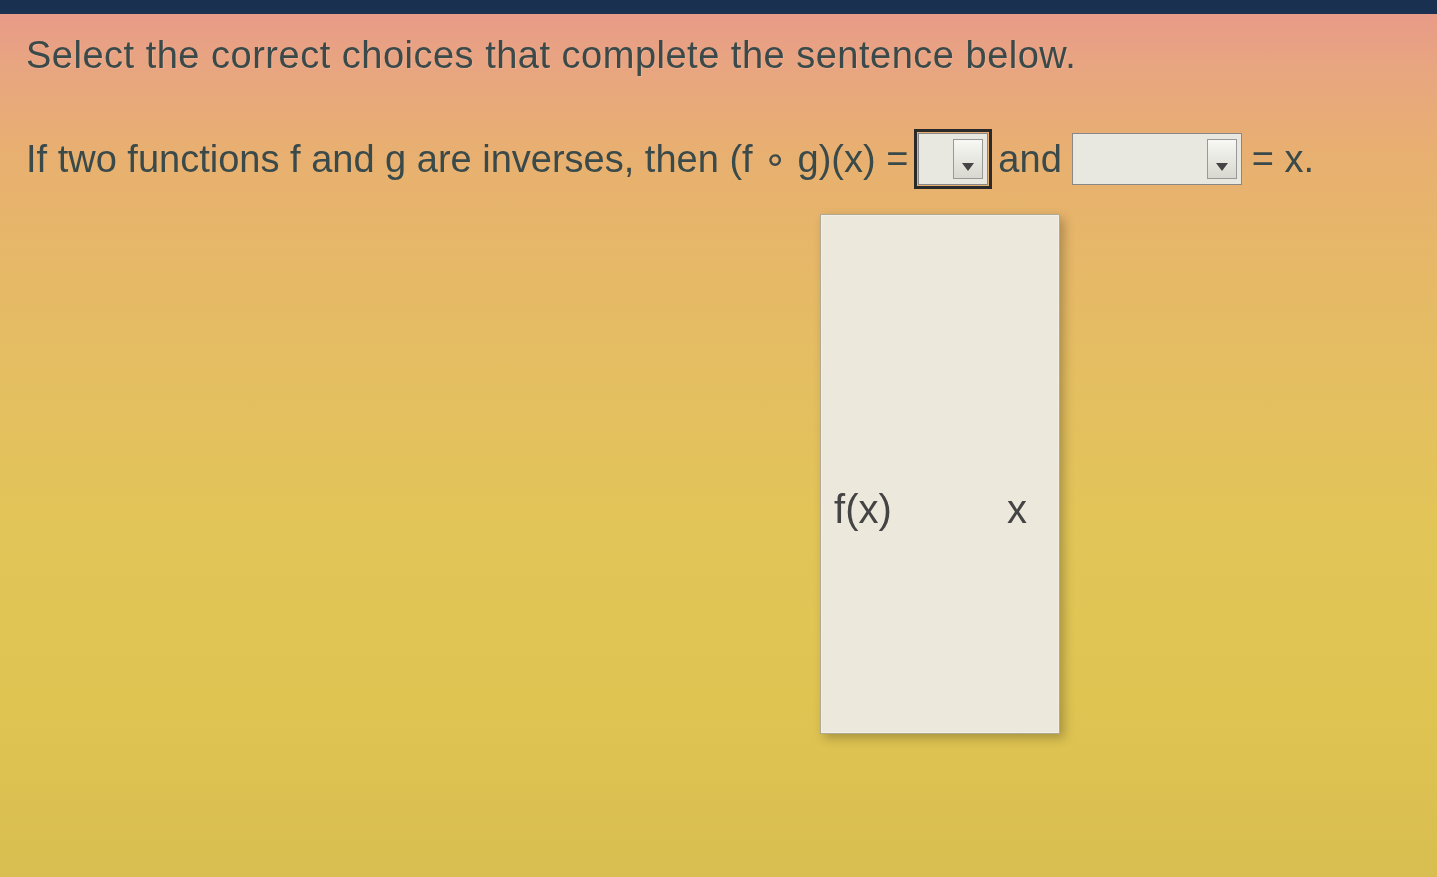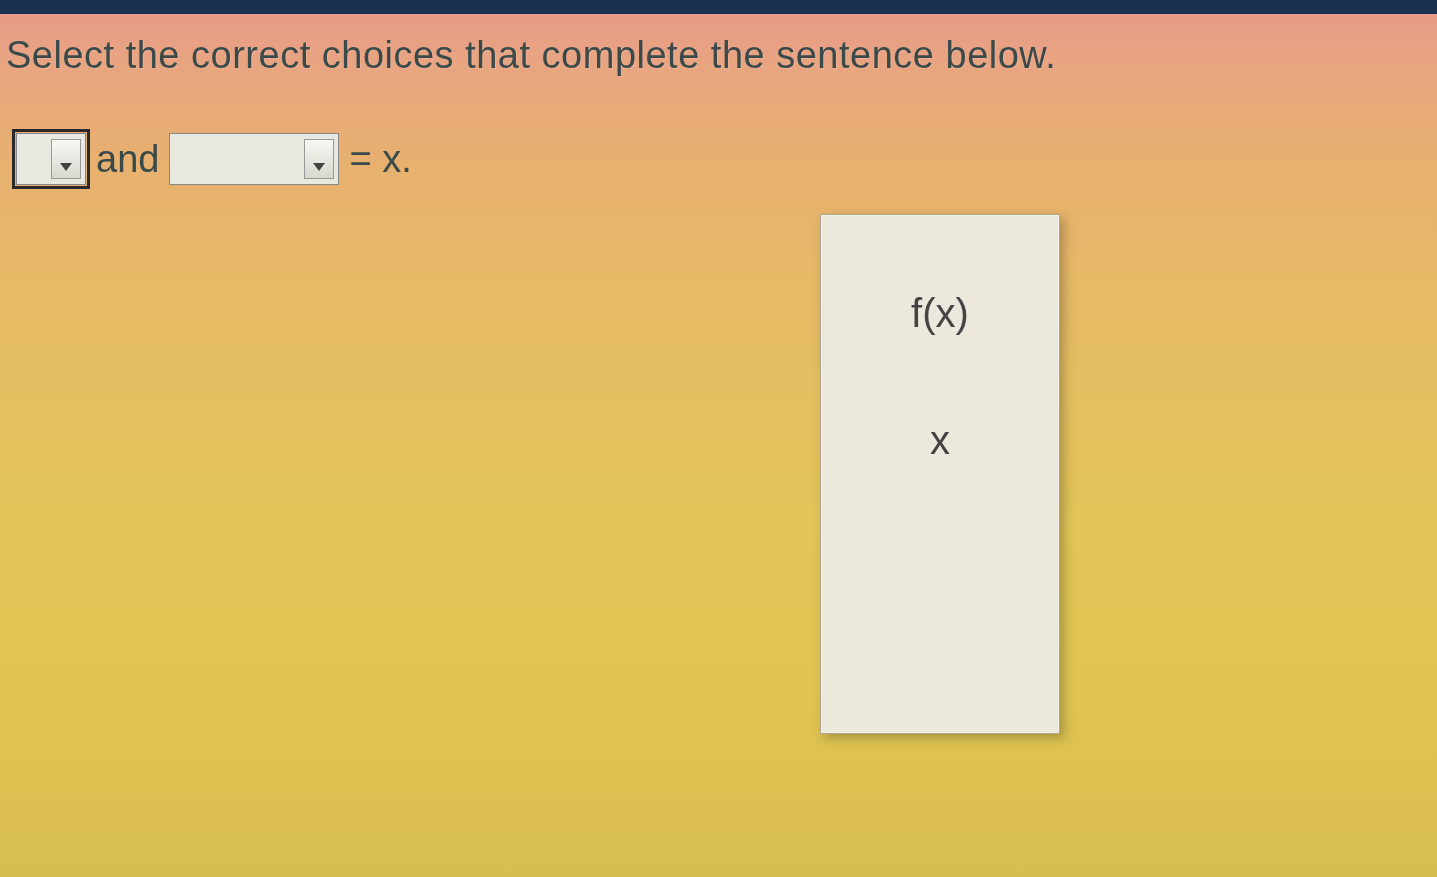--- a/index.html
+++ b/index.html
@@ -21,21 +21,21 @@
   }
   .top-bar {
     position: absolute;
     top: 0; left: 0; right: 0;
     height: 14px;
     background: #1a3050;
   }
   .content {
     position: absolute;
     top: 14px; left: 0; right: 0; bottom: 0;
-    padding: 20px 6px;
+    padding: 20px 26px;
   }
   .instruction {
     font-size: 38px;
     color: #3a4a4a;
     text-shadow: 1px 1px 0 rgba(255,200,180,0.3);
     margin-bottom: 56px;
     letter-spacing: 0.5px;
   }
   .sentence-row {
     display: flex;
@@ -79,21 +79,21 @@
     position: absolute;
     top: 200px;
     left: 820px;
     width: 240px;
     height: 520px;
     background: #ece8dc;
     border: 1px solid #b0a890;
     box-shadow: 4px 4px 10px rgba(0,0,0,0.25), inset 0 0 0 1px rgba(255,255,255,0.3);
     padding-top: 70px;
     display: flex;
-    flex-direction: column;
+    flex-direction: row;
     align-items: center;
     gap: 70px;
   }
   .dropdown-item {
     font-size: 40px;
     color: #444;
     cursor: pointer;
     width: 100%;
     text-align: center;
     padding: 6px 0;
@@ -102,20 +102,21 @@
 </head>
 <body>
 
 <div class="top-bar"></div>
 
 <div class="content">
 
   <div class="instruction">Select the correct choices that complete the sentence below.</div>
 
   <div class="sentence-row">
+    <span class="sentence-text">If two functions f and g are inverses, then (f ∘ g)(x) =</span>
 
     <span class="dd dd-narrow dd-focused">
       <span class="dd-label"></span>
       <span class="dd-button">
         <span>
           <svg viewBox="0 0 14 10">
               <polygon points="1,1 13,1 7,9" fill="#444"></polygon>
             </svg>
         </span>
       </span>

